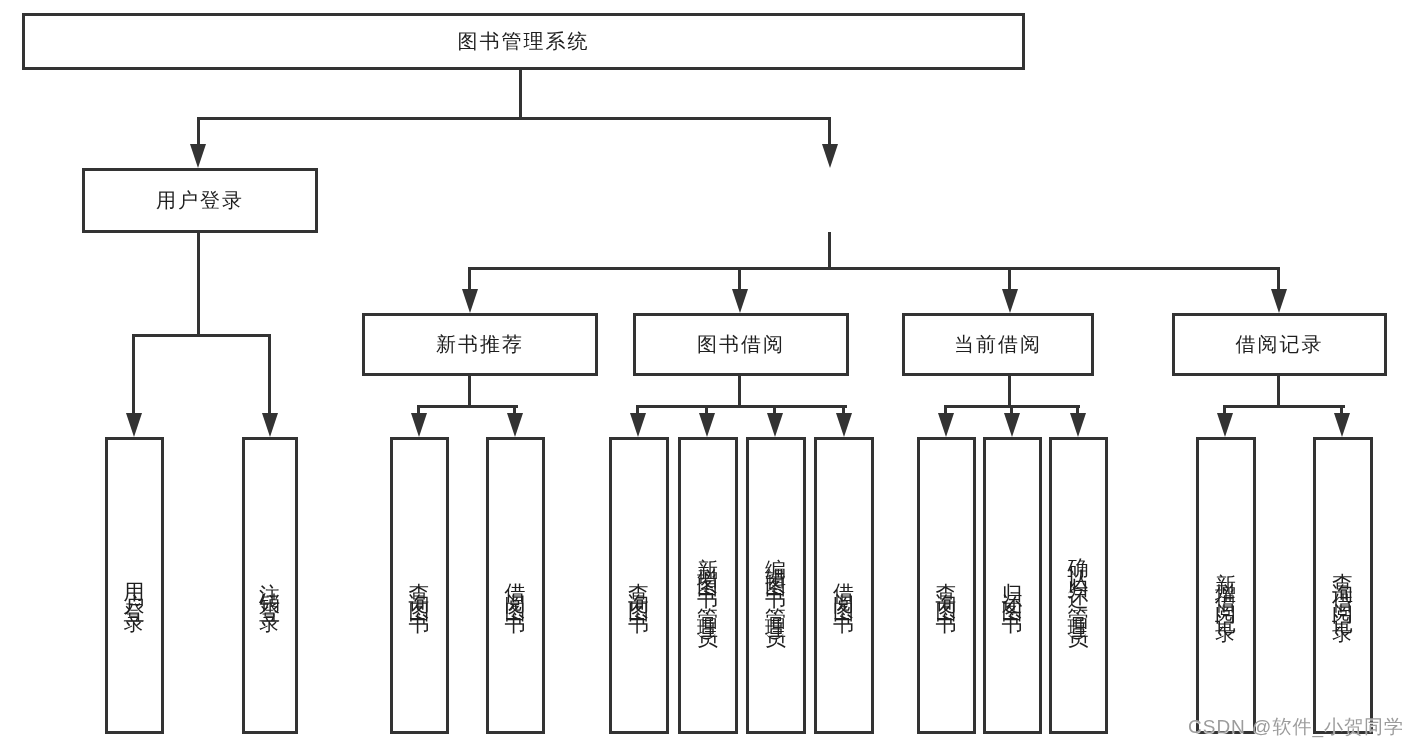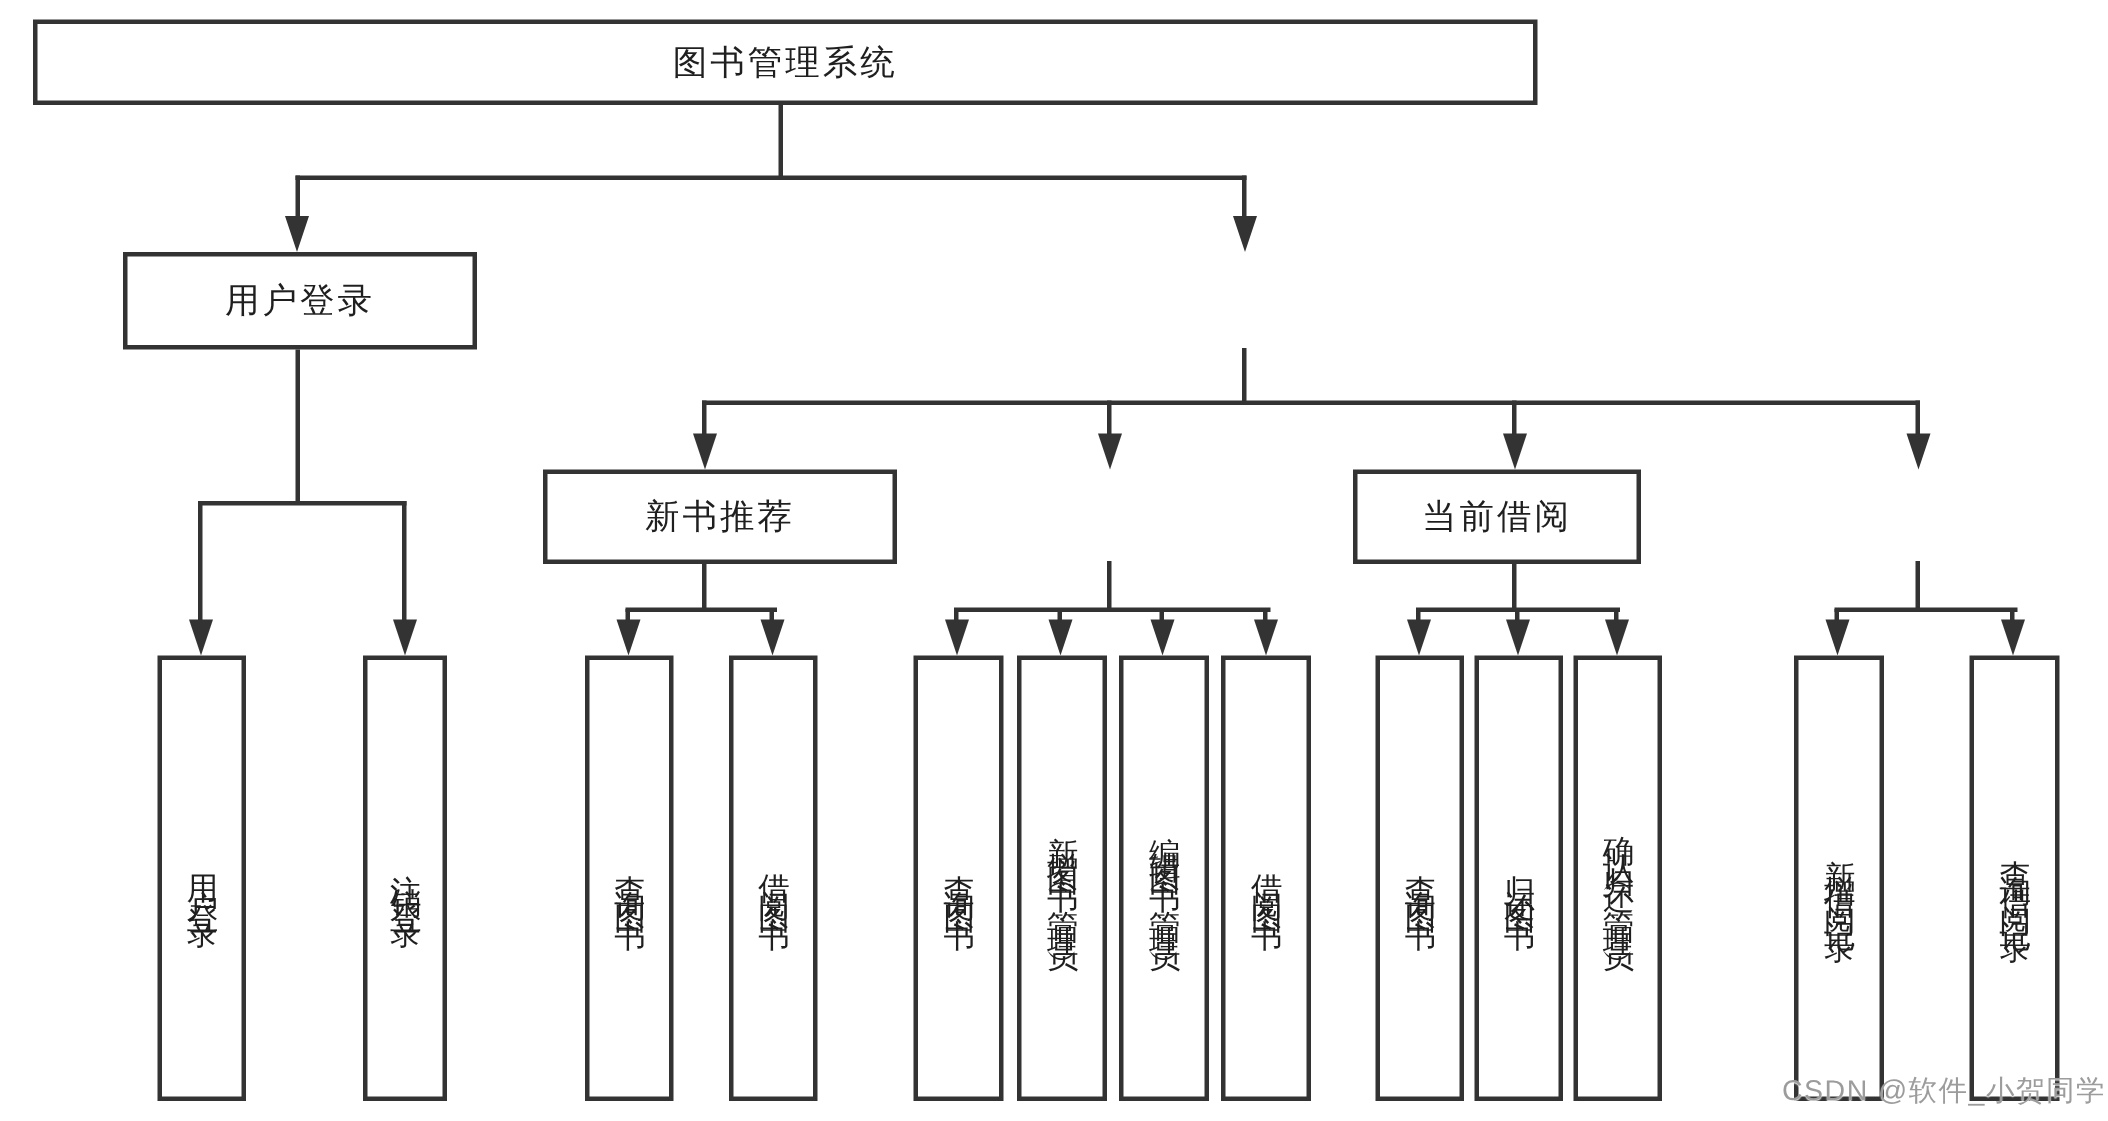--- a/index.html
+++ b/index.html
@@ -10,21 +10,21 @@
     font-family:"Liberation Sans","DejaVu Sans",sans-serif;
     overflow:hidden;
   }
   .node {
     position:absolute;
     box-sizing:border-box;
     border:3px solid var(--node-border,#333333);
     background:var(--node-fill,#ffffff);
     color:var(--text,#1f1f1f);
     display:flex; align-items:center; justify-content:center;
-    font-size:23px; letter-spacing:2px;
+    font-size:20px; letter-spacing:2px;
     text-align:center;
   }
   .node.v {
     writing-mode:vertical-rl;
     text-orientation:mixed;
     font-size:21px; letter-spacing:10px;
     line-height:1;
   }
   .hl,.vl { position:absolute; background:var(--line,#333333); }
   .hl { height:3px; }
@@ -100,21 +100,23 @@
       <div class="ar" style="left: 1070px; top: 413px;"></div>
       <div class="ar" style="left: 1217px; top: 413px;"></div>
       <div class="ar" style="left: 1334px; top: 413px;"></div>
     </div>
 
   <div class="node" style="left:22px;top:13px;width:1003px;height:57px">图书管理系统</div>
 
   <div class="node" style="left:82px;top:168px;width:236px;height:65px">用户登录</div>
 
   <div class="node" style="left:362px;top:313px;width:236px;height:63px">新书推荐</div>
+  <div class="node" style="left:633px;top:313px;width:216px;height:63px">图书借阅</div>
   <div class="node" style="left:902px;top:313px;width:192px;height:63px">当前借阅</div>
+  <div class="node" style="left:1172px;top:313px;width:215px;height:63px">借阅记录</div>
 
   <div class="node v" style="left:105px;top:437px;width:59px;height:297px">用户登录</div>
   <div class="node v" style="left:242px;top:437px;width:56px;height:297px">注销登录</div>
 
   <div class="node v" style="left:390px;top:437px;width:59px;height:297px">查询图书</div>
   <div class="node v" style="left:486px;top:437px;width:59px;height:297px">借阅图书</div>
 
   <div class="node v" style="left:609px;top:437px;width:60px;height:297px">查询图书</div>
   <div class="node v" style="left:678px;top:437px;width:60px;height:297px">新增图书（管理员）</div>
   <div class="node v" style="left:746px;top:437px;width:60px;height:297px">编辑图书（管理员）</div>

